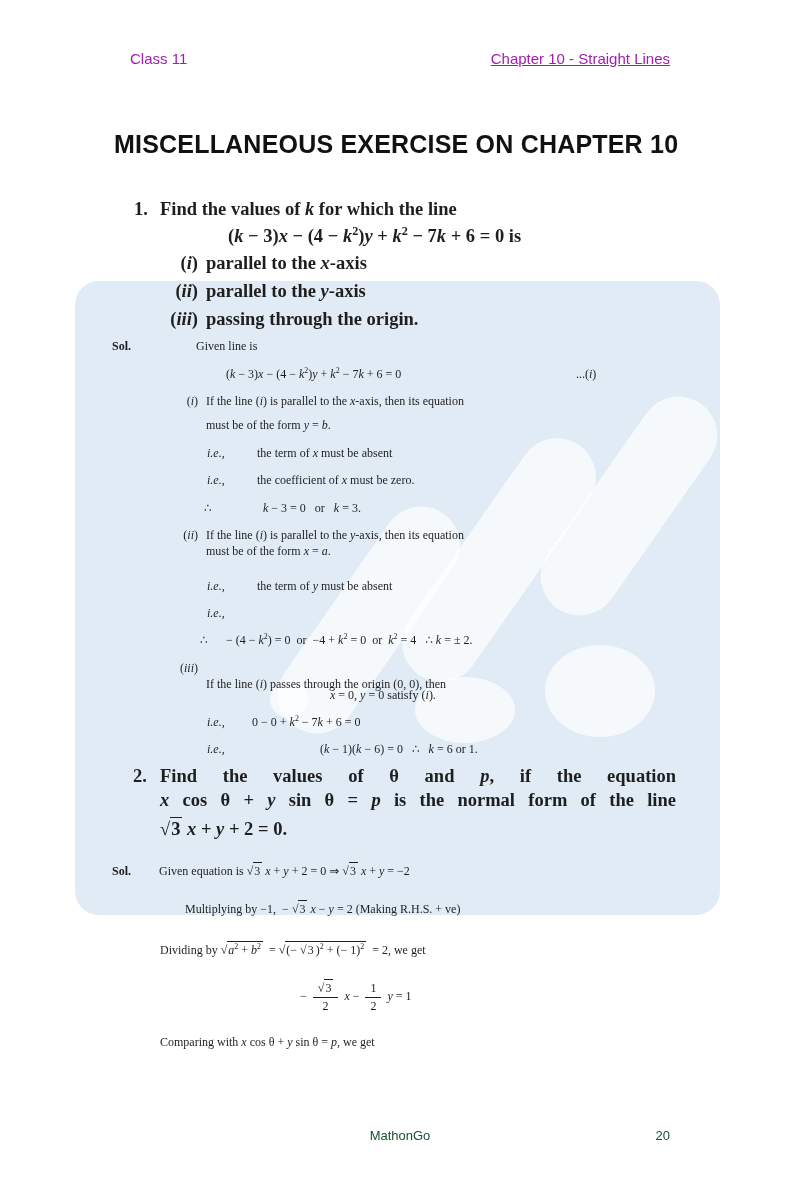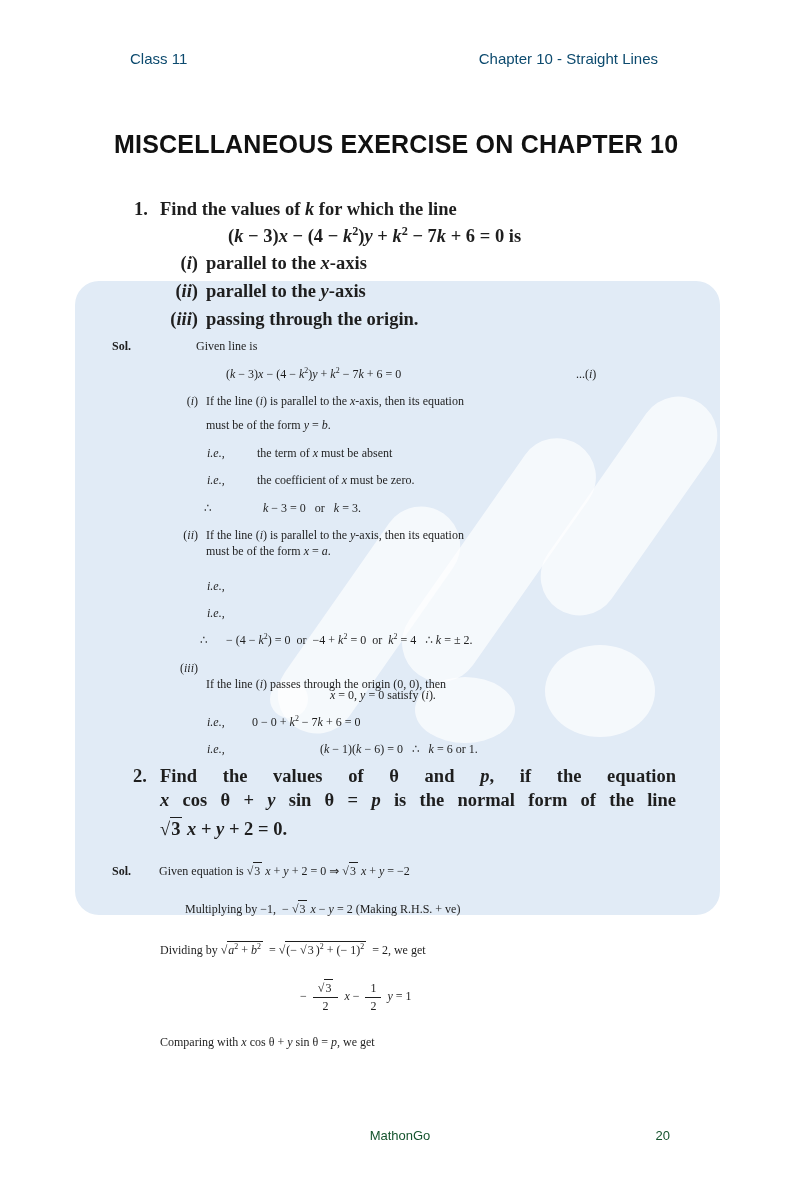--- a/index.html
+++ b/index.html
@@ -1,21 +1,21 @@
 <!DOCTYPE html>
 <html><head>
 <meta charset="utf-8">
 <style>
   html,body{margin:0;padding:0;background:#ffffff;}
   .page{position:relative;width:800px;height:1194px;background:#ffffff;overflow:hidden;
         font-family:"Liberation Serif",serif;color:#1e1e1e;}
   .ln{position:absolute;white-space:nowrap;font-size:12px;line-height:24px;}
   .b{font-weight:700;}
   .sans{font-family:"Liberation Sans",sans-serif;}
-  .header-txt{font-size:15px;color:#0c4a6e;}
+  .header-txt{font-size:15px;color:#a21caf;}
   .title{font-family:"Liberation Sans",sans-serif;font-weight:700;font-size:25px;letter-spacing:.2px;color:#111;}
   .marker{text-align:right;}
   .just{white-space:normal;text-align:justify;text-align-last:justify;}
   .bold-q{font-size:18.5px;}
   .highlight{position:absolute;left:75px;top:281px;width:645px;height:634px;border-radius:24px;
              background:#e1ebf6;overflow:hidden;}
   .wm{position:absolute;background:rgba(255,255,255,0.68);}
   .wm-bar{width:78px;border-radius:44px;transform:rotate(35deg);}
   sup{font-size:66%;line-height:0;vertical-align:super;}
   .sq{white-space:nowrap;}
@@ -34,21 +34,21 @@
   <div class="highlight">
     <div class="wm wm-bar" style="left:515px;top:100px;height:250px;"></div>
     <div class="wm wm-bar" style="left:385px;top:139px;height:280px;"></div>
     <div class="wm wm-bar" style="left:255px;top:209px;height:260px;"></div>
     <div class="wm" style="left:470px;top:364px;width:110px;height:92px;border-radius:50%;"></div>
     <div class="wm" style="left:340px;top:396px;width:100px;height:66px;border-radius:50%;"></div>
     <div class="wm" style="left:195px;top:399px;width:38px;height:38px;border-radius:50%;"></div>
   </div>
 
   <div class="ln sans header-txt" style="left:130px;top:47px;">Class 11</div>
-  <div class="ln sans header-txt" style="right:142px;top:47px;">Chapter 10 - Straight Lines</div>
+  <div class="ln sans header-txt" style="right:130px;top:47px;text-decoration:underline;">Chapter 10 - Straight Lines</div>
 
   <div class="ln title" style="left:114px;top:132px;">MISCELLANEOUS EXERCISE ON CHAPTER 10</div>
 
   <div class="ln b bold-q" style="left:134px;top:197px;">1.</div>
   <div class="ln b bold-q" style="left:160px;top:197px;">Find the values of <i>k</i> for which the line</div>
   <div class="ln b bold-q" style="left:228px;top:224px;">(<i>k</i> − 3)<i>x</i> − (4 − <i>k</i><sup>2</sup>)<i>y</i> + <i>k</i><sup>2</sup> − 7<i>k</i> + 6 = 0 is</div>
 
   <div class="ln b bold-q marker" style="left:120px;width:78px;top:251px;">(<i>i</i>)</div>
   <div class="ln b bold-q" style="left:206px;top:251px;">parallel to the <i>x</i>-axis</div>
   <div class="ln b bold-q marker" style="left:120px;width:78px;top:279px;">(<i>ii</i>)</div>
@@ -68,20 +68,21 @@
   <div class="ln" style="left:257px;top:441px;">the term of <i>x</i> must be absent</div>
   <div class="ln" style="left:207px;top:468px;"><i>i.e.,</i></div>
   <div class="ln" style="left:257px;top:468px;">the coefficient of <i>x</i> must be zero.</div>
   <div class="ln" style="left:204px;top:496px;">∴</div>
   <div class="ln" style="left:263px;top:496px;"><i>k</i> − 3 = 0 &nbsp;&nbsp;or&nbsp;&nbsp; <i>k</i> = 3.</div>
 
   <div class="ln marker" style="left:120px;width:78px;top:523px;">(<i>ii</i>)</div>
   <div class="ln" style="left:206px;top:523px;">If the line (<i>i</i>) is parallel to the <i>y</i>-axis, then its equation</div>
   <div class="ln" style="left:206px;top:539px;">must be of the form <i>x</i> = <i>a</i>.</div>
   <div class="ln" style="left:207px;top:574px;"><i>i.e.,</i></div>
+  <div class="ln" style="left:257px;top:574px;">the term of <i>y</i> must be absent</div>
   <div class="ln" style="left:207px;top:601px;"><i>i.e.,</i></div>
   <div class="ln" style="left:200px;top:628px;">∴</div>
   <div class="ln" style="left:226px;top:628px;">− (4 − <i>k</i><sup>2</sup>) = 0&nbsp; or &nbsp;−4 + <i>k</i><sup>2</sup> = 0&nbsp; or &nbsp;<i>k</i><sup>2</sup> = 4 &nbsp;&nbsp;∴ <i>k</i> = ± 2.</div>
 
   <div class="ln marker" style="left:120px;width:78px;top:656px;">(<i>iii</i>)</div>
   <div class="ln" style="left:206px;top:648px;margin-top:24px;">If the line (<i>i</i>) passes through the origin (0, 0), then</div>
   <div class="ln" style="left:330px;top:683px;"><i>x</i> = 0, <i>y</i> = 0 satisfy (<i>i</i>).</div>
   <div class="ln" style="left:207px;top:710px;"><i>i.e.,</i></div>
   <div class="ln" style="left:252px;top:710px;">0 − 0 + <i>k</i><sup>2</sup> − 7<i>k</i> + 6 = 0</div>
   <div class="ln" style="left:207px;top:737px;"><i>i.e.,</i></div>

